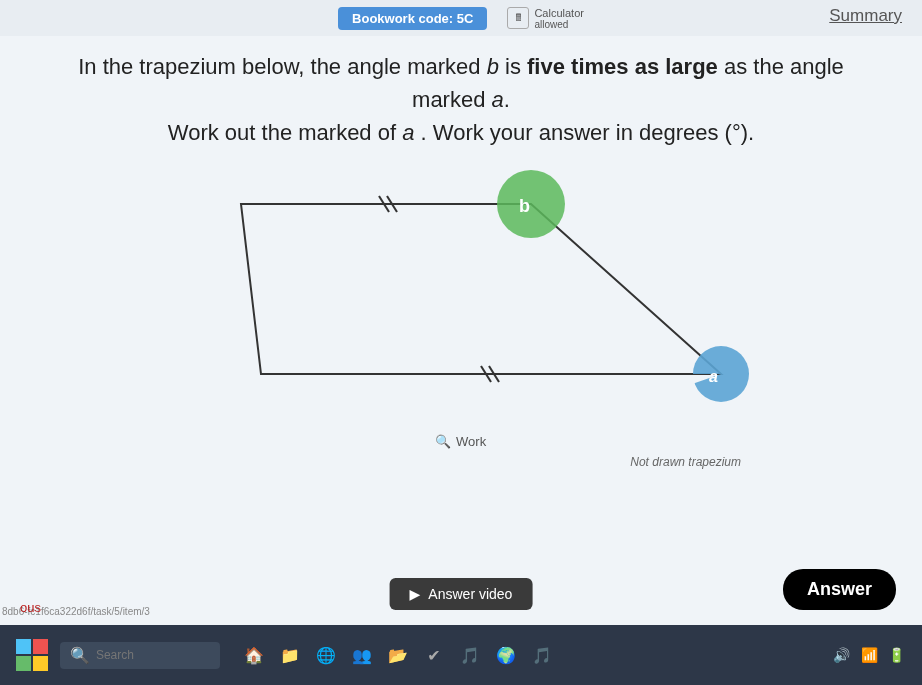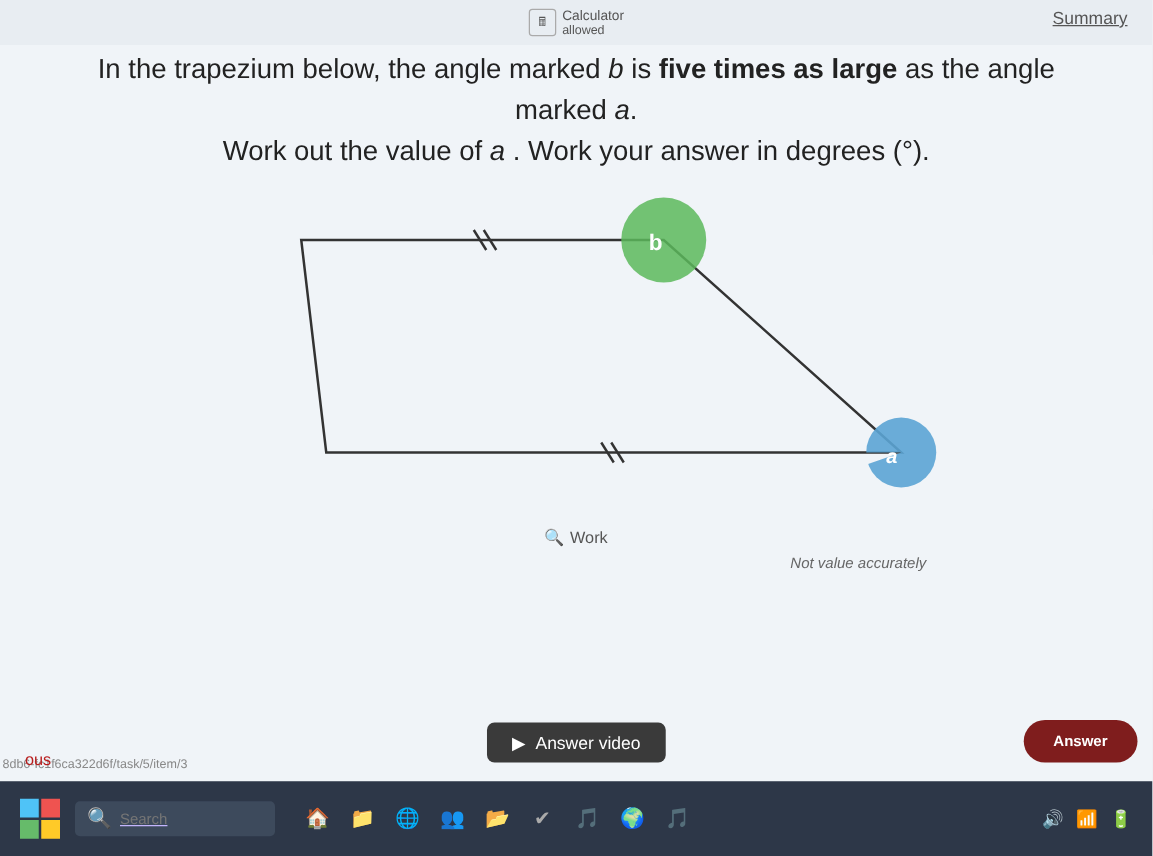--- a/index.html
+++ b/index.html
@@ -52,41 +52,41 @@
       align-items: center;
       justify-content: center;
       font-size: 10px;
       color: #555;
     }
 
     .summary-link {
       position: absolute;
       top: 6px;
       right: 20px;
-      font-size: 14px;
+      font-size: 17px;
       color: #555;
       text-decoration: underline;
     }
 
     
     .main-content {
       position: absolute;
       top: 36px;
       left: 0;
       right: 0;
       bottom: 60px;
       background: #f0f4f8;
       display: flex;
       flex-direction: column;
       align-items: center;
     }
 
     .question-text {
       text-align: center;
-      margin-top: 2px;
+      margin-top: 14px;
       font-size: 22px;
       color: #222;
       line-height: 1.5;
       padding: 0 40px;
     }
 
     .question-text .bold {
       font-weight: bold;
     }
 
@@ -158,25 +158,24 @@
       align-items: center;
       background: #3d4a5c;
       border-radius: 4px;
       padding: 4px 10px;
       gap: 6px;
       width: 160px;
     }
     .search-bar input {
       background: transparent;
       border: none;
-      color: #c4b5fd;
+      color: #14b8a6;
       font-size: 12px;
       outline: none;
       width: 120px;
-      text-decoration: underline;
     }
 
     .taskbar-icons {
       display: flex;
       align-items: center;
       gap: 8px;
       margin-left: 8px;
     }
     .taskbar-icon {
       width: 28px;
@@ -233,27 +232,27 @@
       font-size: 14px;
       cursor: pointer;
       display: flex;
       align-items: center;
       gap: 8px;
     }
 
     .answer-btn {
       position: absolute;
       bottom: 75px;
-      right: 12px;
-      background: #7f1d1d;
+      right: 26px;
+      background: #000000;
       color: white;
       border: none;
       border-radius: 20px;
       padding: 10px 24px;
-      font-size: 12px;
+      font-size: 18px;
       cursor: pointer;
       font-weight: bold;
     }
 
     
     .angle-b-circle {
       fill: #5cb85c;
       opacity: 0.85;
     }
     .angle-b-text {
@@ -271,40 +270,41 @@
       font-size: 16px;
       font-weight: bold;
       font-style: italic;
       font-family: Arial, sans-serif;
     }
   </style>
 </head>
 <body>
 
 <div class="top-bar">
+  <div class="bookwork-code">Bookwork code: 5C</div>
   <div class="calculator-badge">
     <div class="calc-icon">🖩</div>
     <div>
       <div>Calculator</div>
       <div style="font-size:10px;">allowed</div>
     </div>
   </div>
   <div class="summary-link">Summary</div>
 </div>
 
 <div class="main-content">
 
   <div class="question-text">
     <span>In the trapezium below, the angle marked</span>
     <em>b</em>
     <span> is</span>
     <span class="bold">five times as large</span>
     <span> as the angle marked</span>
     <em>a</em>.<br>
-    <span>Work out the value of</span>
+    <span>Work out the marked of</span>
     <em>a</em>
     <span>. Work your answer in degrees (°).</span>
   </div>
 
   <div class="diagram-container">
     <svg viewBox="0 0 600 270" xmlns="http://www.w3.org/2000/svg">
 
       <polygon points="80,40 370,40 560,210 100,210" fill="none" stroke="#333" stroke-width="2"></polygon>
 
       <line x1="218" y1="32" x2="228" y2="48" stroke="#333" stroke-width="2"></line>
@@ -327,21 +327,21 @@
       <text x="548" y="218" class="angle-a-text">a</text>
     </svg>
 
     
     <div class="zoom-label">
       <span>🔍</span>
       <span>Work</span>
     </div>
 
     
-    <div class="not-drawn">Not value accurately</div>
+    <div class="not-drawn">Not drawn trapezium</div>
   </div>
 
 </div>
 
 <button class="watch-video-btn">
   <span>▶</span>
   <span>Answer video</span>
 </button>
 
 <button class="answer-btn">Answer</button>

